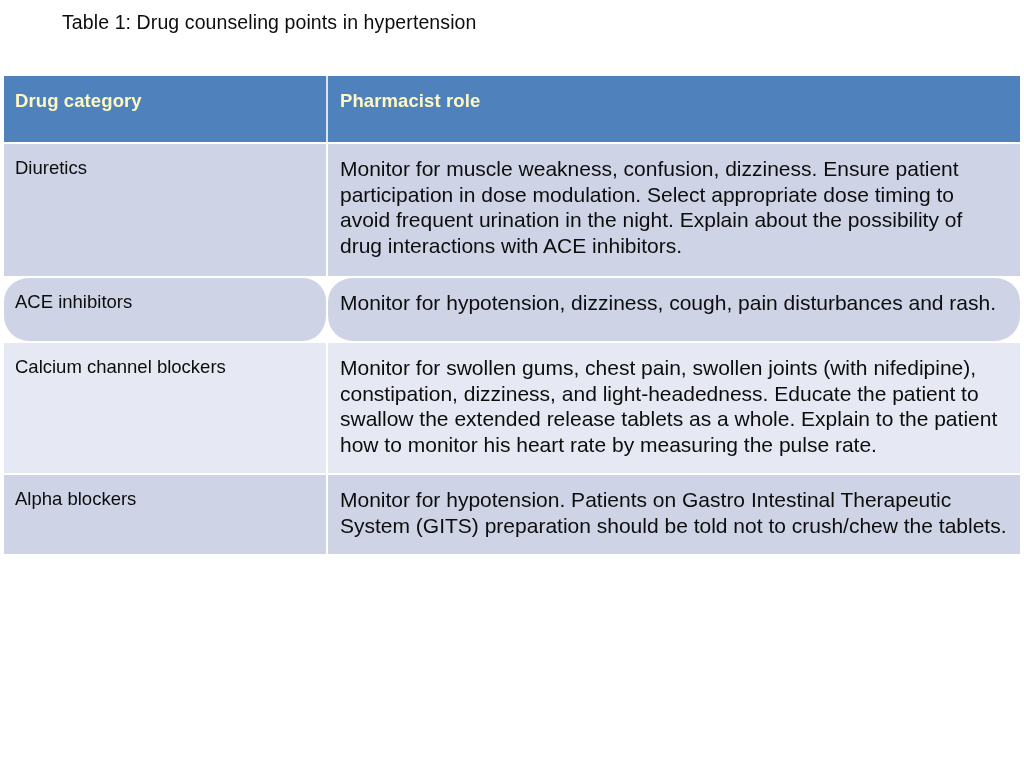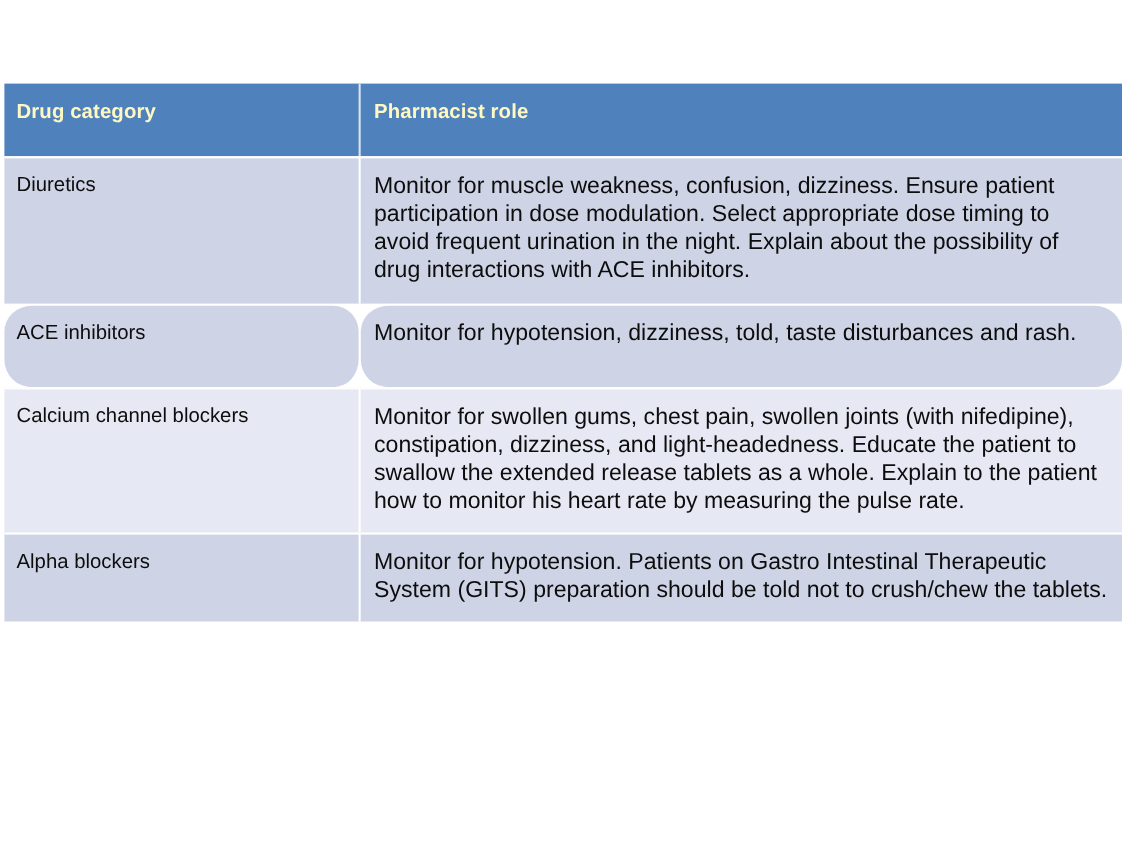--- a/index.html
+++ b/index.html
@@ -93,50 +93,51 @@
   td.cell-role {
     font-size: 21px;
     line-height: 25.5px;
     color: #0d0d0d;
     padding: 12px 10px 16px 12px;
   }
 
   
   tr[data-row="0"] td { height: 134px; }
   tr[data-row="1"] td { height: 122px; }
-  tr[data-row="2"] td { height: 76px; border-radius: 25px; }
+  tr[data-row="2"] td { height: 65px; border-radius: 25px; }
   tr[data-row="3"] td { height: 130px; }
   tr[data-row="4"] td { height: 74px; }
 </style>
 </head>
 <body>
 
 <div class="page">
 
+  <div class="table-caption">Table 1: Drug counseling points in hypertension</div>
 
   <div class="table-wrap">
     <table class="drug-table">
       <colgroup>
         <col class="col-category">
         <col class="col-role">
       </colgroup>
       <thead>
         <tr>
           <th class="th-category">Drug category</th>
           <th class="th-role">Pharmacist role</th>
         </tr>
       </thead>
       <tbody>
         <tr class="row-shade-dark" data-row="0">
           <td class="cell-category">Diuretics</td>
           <td class="cell-role">Monitor for muscle weakness, confusion, dizziness. Ensure patient participation in dose modulation. Select appropriate dose timing to avoid frequent urination in the night. Explain about the possibility of drug interactions with ACE inhibitors.</td>
         </tr>
         <tr class="row-shade-dark" data-row="2">
           <td class="cell-category">ACE inhibitors</td>
-          <td class="cell-role">Monitor for hypotension, dizziness, told, taste disturbances and rash.</td>
+          <td class="cell-role">Monitor for hypotension, dizziness, cough, pain disturbances and rash.</td>
         </tr>
         <tr class="row-shade-light" data-row="3">
           <td class="cell-category">Calcium channel blockers</td>
           <td class="cell-role">Monitor for swollen gums, chest pain, swollen joints (with nifedipine), constipation, dizziness, and light-headedness. Educate the patient to swallow the extended release tablets as a whole. Explain to the patient how to monitor his heart rate by measuring the pulse rate.</td>
         </tr>
         <tr class="row-shade-dark" data-row="4">
           <td class="cell-category">Alpha blockers</td>
           <td class="cell-role">Monitor for hypotension. Patients on Gastro Intestinal Therapeutic System (GITS) preparation should be told not to crush/chew the tablets.</td>
         </tr>
       </tbody>

